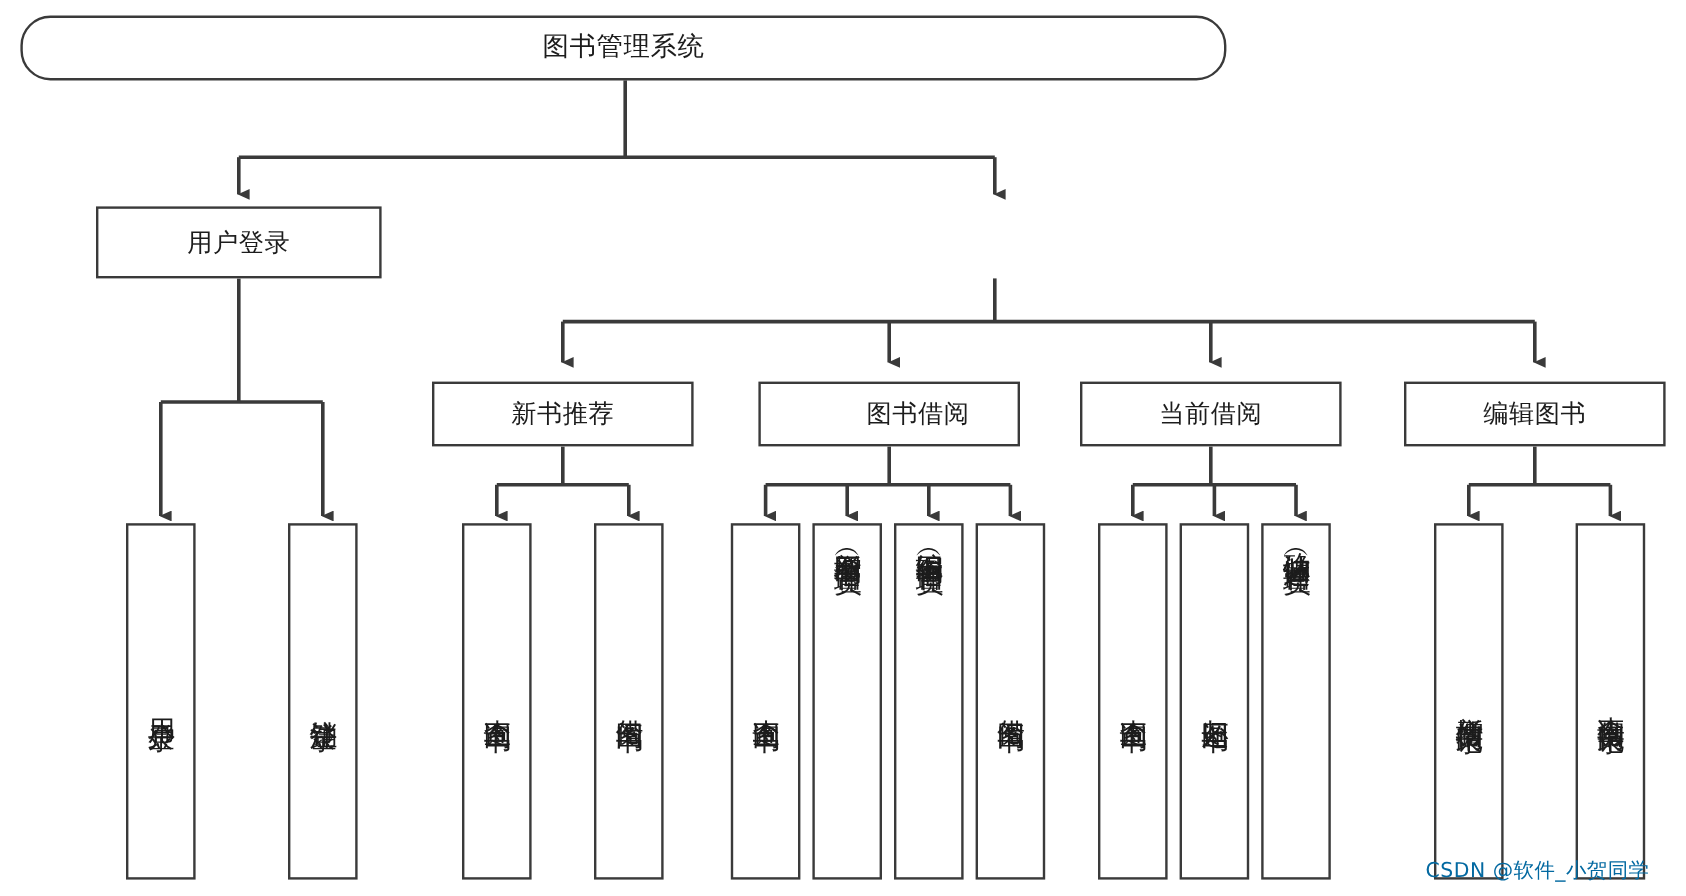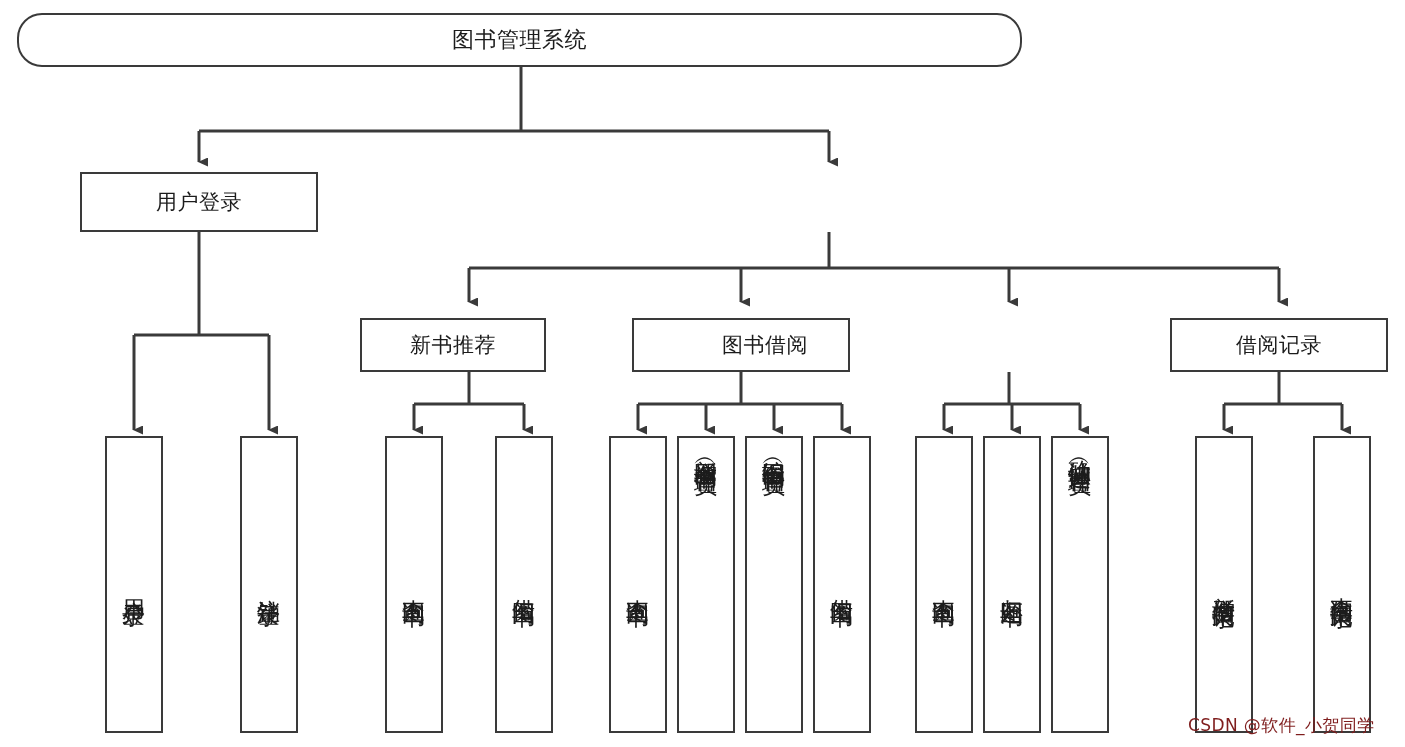--- a/index.html
+++ b/index.html
@@ -67,21 +67,21 @@
   }
   .node.vert.centered {
     align-items: center;
     padding-top: 0;
   }
   #watermark {
     position: absolute;
     left: 1188px;
     top: 714px;
     font-size: 17px;
-    color: #7f1d1d;
+    color: #0369a1;
     white-space: nowrap;
     letter-spacing: 0.4px;
     font-family: "DejaVu Sans", "Liberation Sans", sans-serif;
   }
 </style>
 </head>
 <body>
 
 <div id="diagram-root">
 
@@ -150,28 +150,31 @@
   </svg>
 
   <div class="node horiz root" style="left:17px; top:13px; width:1005px; height:54px;border-radius:25px;">
     <span class="node-label">图书管理系统</span>
   </div>
 
   <div class="node horiz" style="left:80px; top:172px; width:238px; height:60px;">
     <span class="node-label">用户登录</span>
   </div>
 
-  <div class="node horiz" style="left:360px; top:318px; width:186px; height:54px;">
+  <div class="node horiz" style="left:360px; top:318px; width:218px; height:54px;">
     <span class="node-label">新书推荐</span>
   </div>
   <div class="node horiz" style="left:632px; top:318px; width:218px; height:54px;padding-left:48px;">
     <span class="node-label">图书借阅</span>
   </div>
+  <div class="node horiz" style="left:900px; top:318px; width:218px; height:54px;">
+    <span class="node-label">当前借阅</span>
+  </div>
   <div class="node horiz" style="left:1170px; top:318px; width:218px; height:54px;">
-    <span class="node-label">借阅记录</span>
+    <span class="node-label">编辑图书</span>
   </div>
 
   <div class="node vert centered" style="left:105px; top:436px; width:58px; height:297px;">
     <span class="node-label">用户登录</span>
   </div>
   <div class="node vert centered" style="left:240px; top:436px; width:58px; height:297px;">
     <span class="node-label">注销登录</span>
   </div>
 
   <div class="node vert centered" style="left:385px; top:436px; width:58px; height:297px;">

